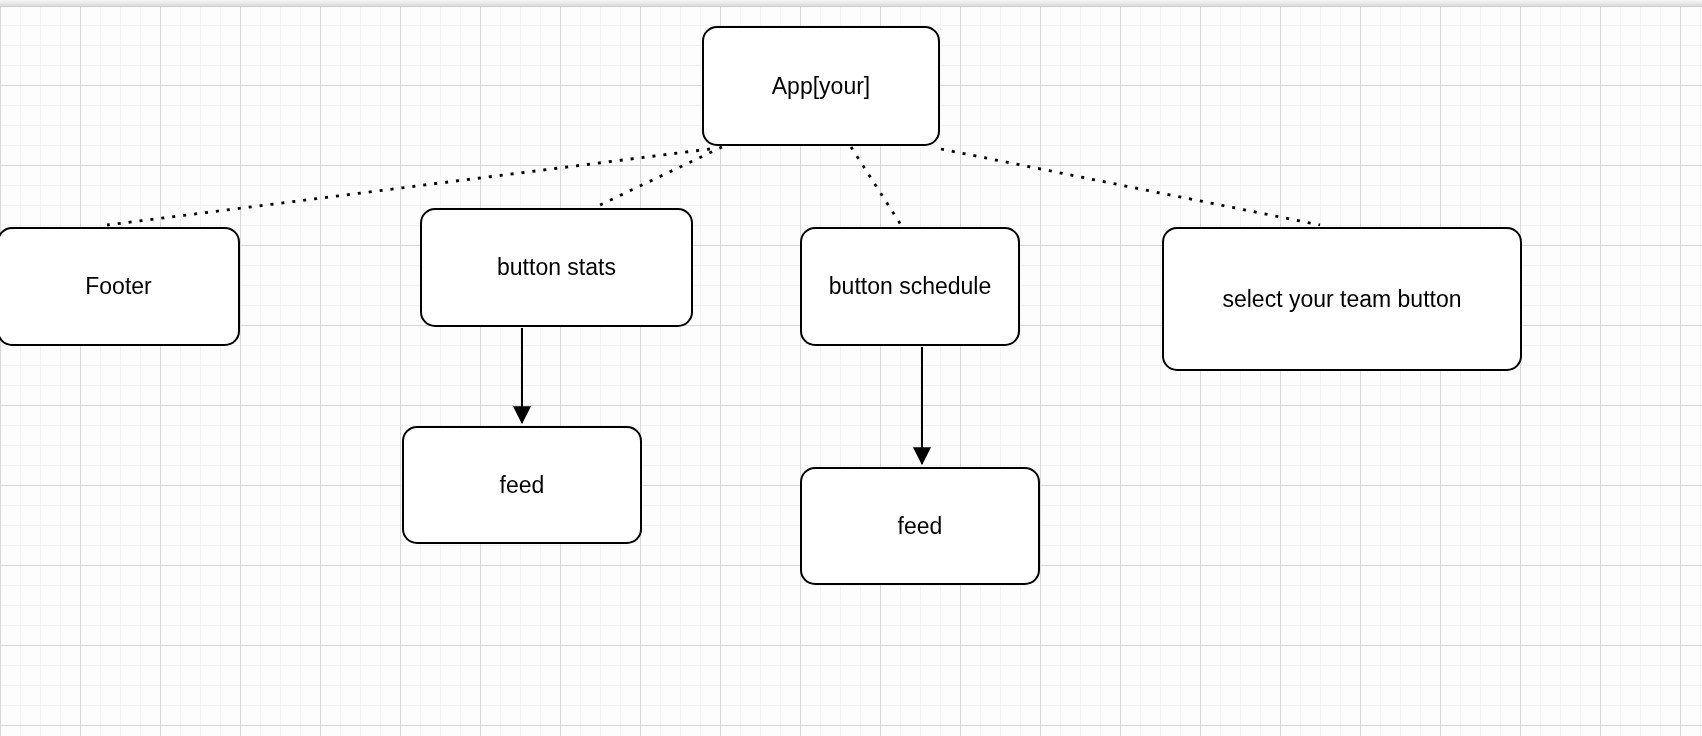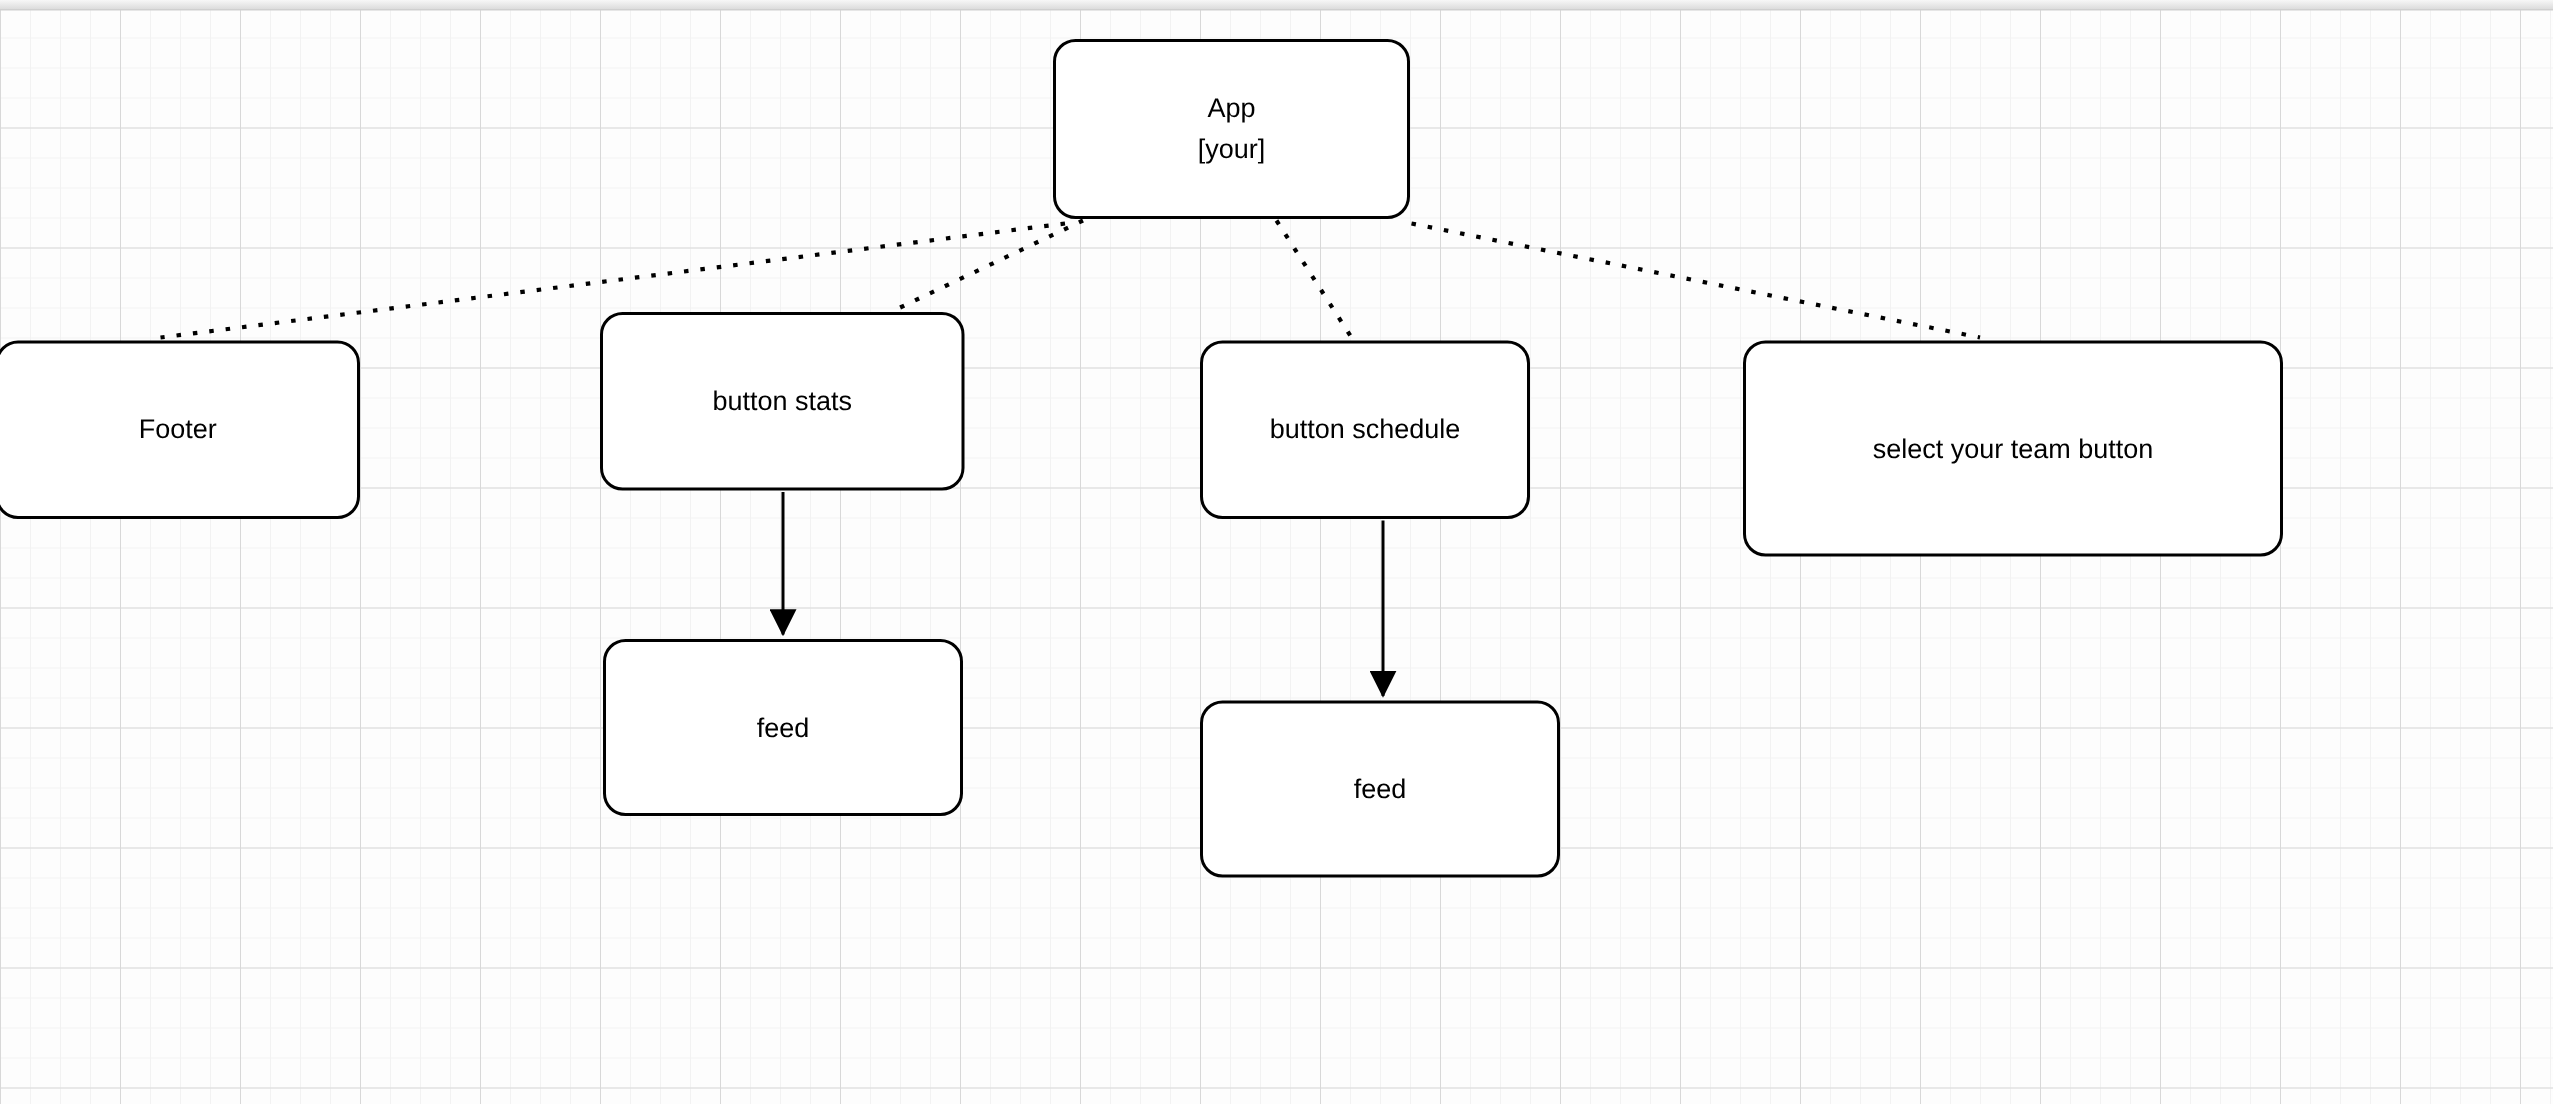--- a/index.html
+++ b/index.html
@@ -29,33 +29,33 @@
   }
   svg.edges{
     position:absolute;left:0;top:0;z-index:1;
   }
   .node{
     position:absolute;
     background:#ffffff;
     border:2px solid #000000;
     border-radius:15px;
     display:flex;
-    flex-direction:column;
+    flex-direction:row;
     align-items:center;
     justify-content:center;
     text-align:center;
-    font-size:18px;
+    font-size:23px;
     line-height:27px;
     color:#000000;
     z-index:2;
     box-sizing:border-box;
   }
   .node-app{left:702px;top:26px;width:238px;height:120px;}
   .node-footer{left:-3px;top:227px;width:243px;height:119px;}
-  .node-button-stats{left:400px;top:208px;width:243px;height:119px;}
+  .node-button-stats{left:420px;top:208px;width:273px;height:119px;}
   .node-button-schedule{left:800px;top:227px;width:220px;height:119px;}
   .node-select-team{left:1162px;top:227px;width:360px;height:144px;}
   .node-feed-stats{left:402px;top:426px;width:240px;height:118px;}
   .node-feed-schedule{left:800px;top:467px;width:240px;height:118px;}
 </style>
 </head>
 <body>
 
 <div class="canvas"></div>
 

